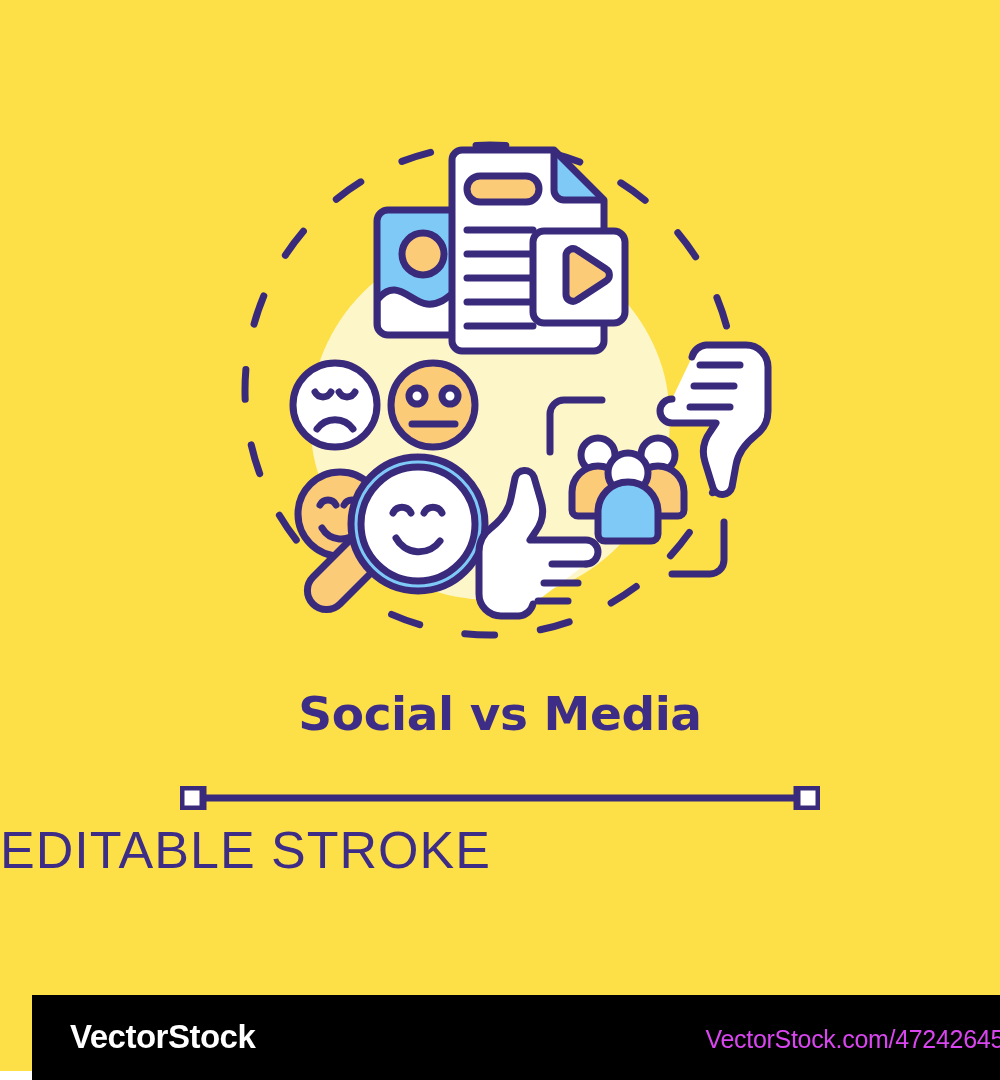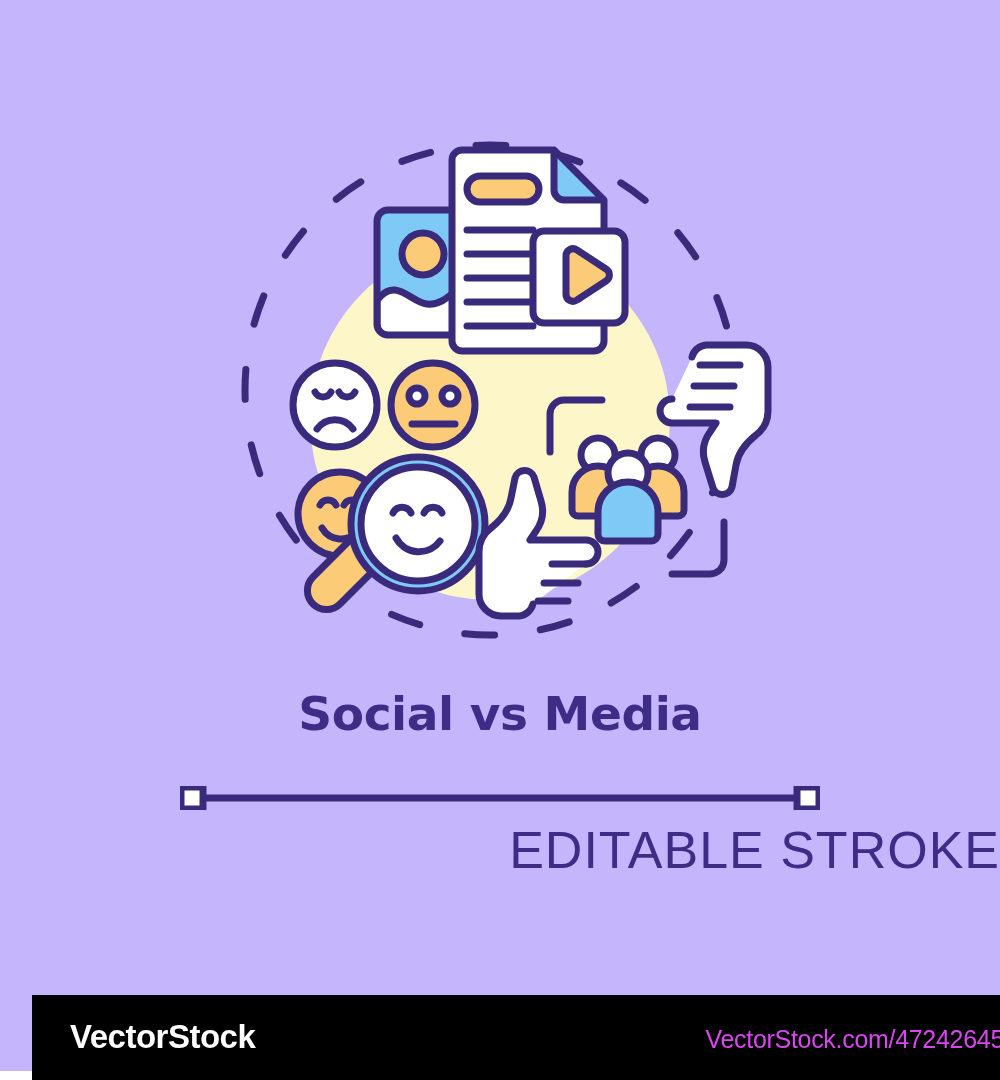--- a/index.html
+++ b/index.html
@@ -12,21 +12,21 @@
     height: 1080px;
     font-family: "Liberation Sans", sans-serif;
     overflow: hidden;
     position: relative;
   }
   .canvas {
     position: absolute;
     left: 0; top: 0;
     width: 1000px;
     height: 1071px;
-    background: #c4b5fd;
+    background: #fde047;
   }
   .illustration {
     position: absolute;
     left: 0;
     top: 0;
     width: 1000px;
     height: 660px;
   }
   .illustration svg {
     display: block;
@@ -48,21 +48,21 @@
     left: 180px;
     top: 786px;
     width: 640px;
     height: 24px;
   }
   .subtitle {
     position: absolute;
     left: 0;
     top: 820px;
     width: 1000px;
-    text-align: right;
+    text-align: left;
     font-size: 52px;
     font-weight: normal;
     letter-spacing: 1px;
     color: #3e2d87;
     font-family: "Liberation Sans", sans-serif;
   }
   .footer {
     position: absolute;
     left: 0;
     top: 995px;

